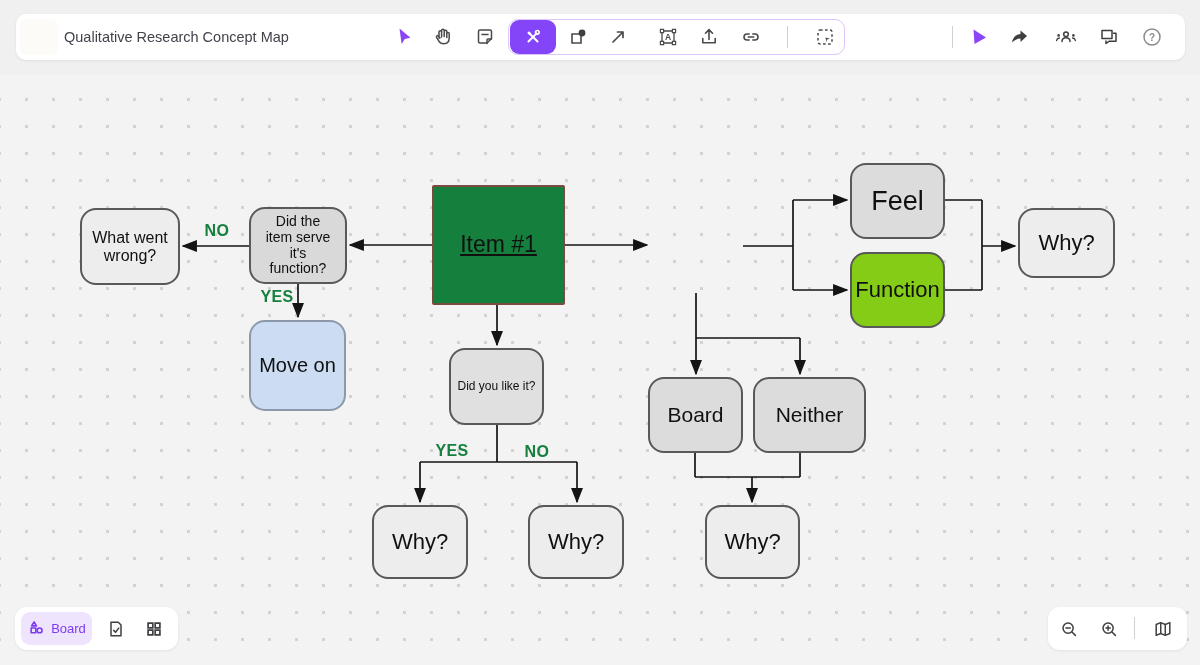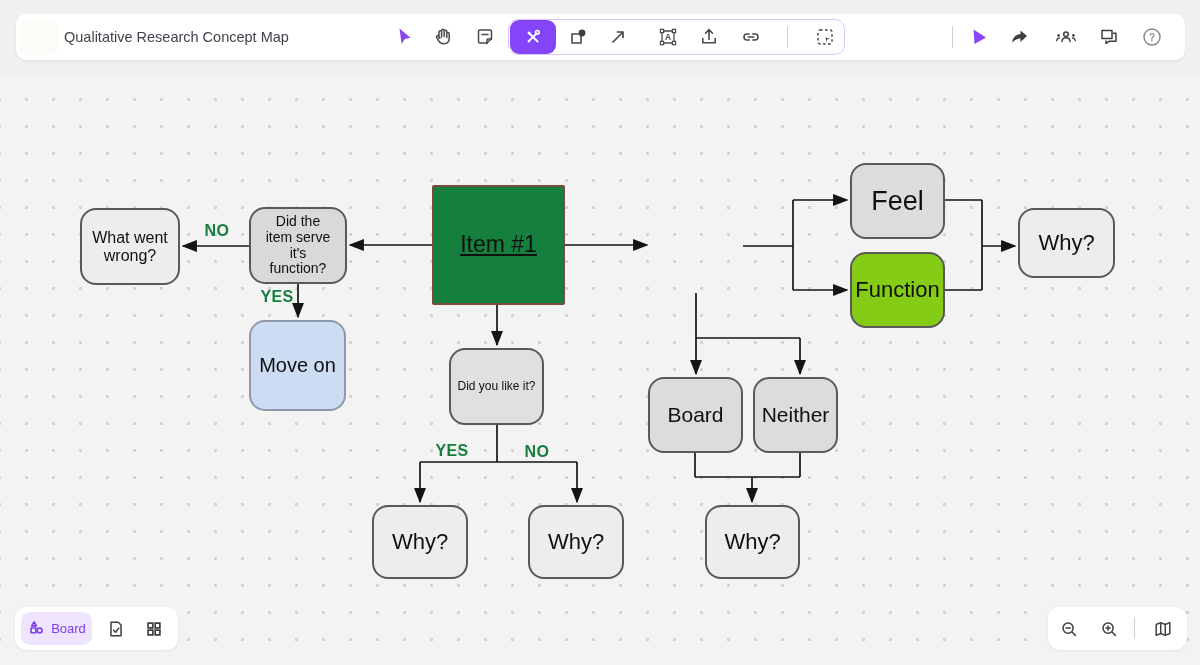--- a/index.html
+++ b/index.html
@@ -91,21 +91,21 @@
     </div>
 
   <div class="node" style="left:1018px;top:208px;width:97px;height:70px;background:#ededed;font-size:22px;">
     <span>Why?</span>
     </div>
 
   <div class="node" style="left:648px;top:377px;width:95px;height:76px;background:#dcdcdc;font-size:21px;">
     <span>Board</span>
     </div>
 
-  <div class="node" style="left:753px;top:377px;width:85px;height:76px;background:#dcdcdc;font-size:21px;">
+  <div class="node" style="left:753px;top:377px;width:113px;height:76px;background:#dcdcdc;font-size:21px;">
     <span>Neither</span>
     </div>
 
   <div class="node" style="left:372px;top:505px;width:96px;height:74px;background:#ededed;font-size:22px;">
     <span>Why?</span>
     </div>
 
   <div class="node" style="left:528px;top:505px;width:96px;height:74px;background:#ededed;font-size:22px;">
     <span>Why?</span>
     </div>

